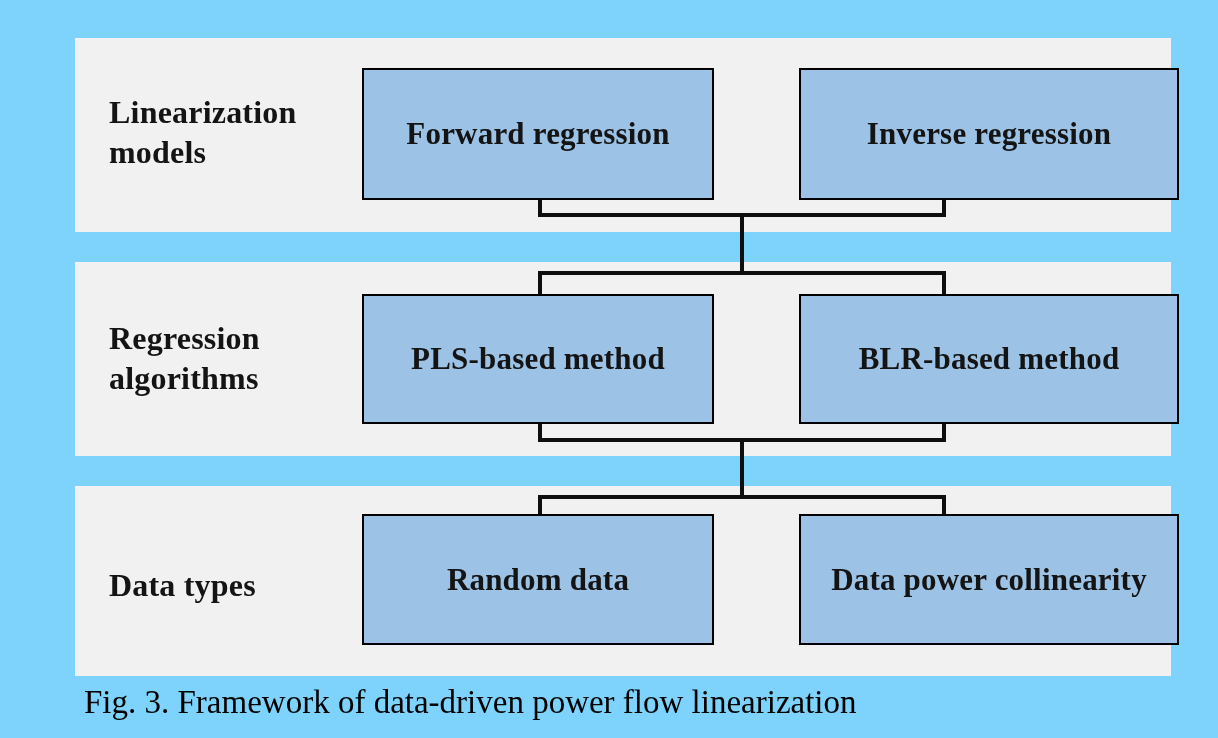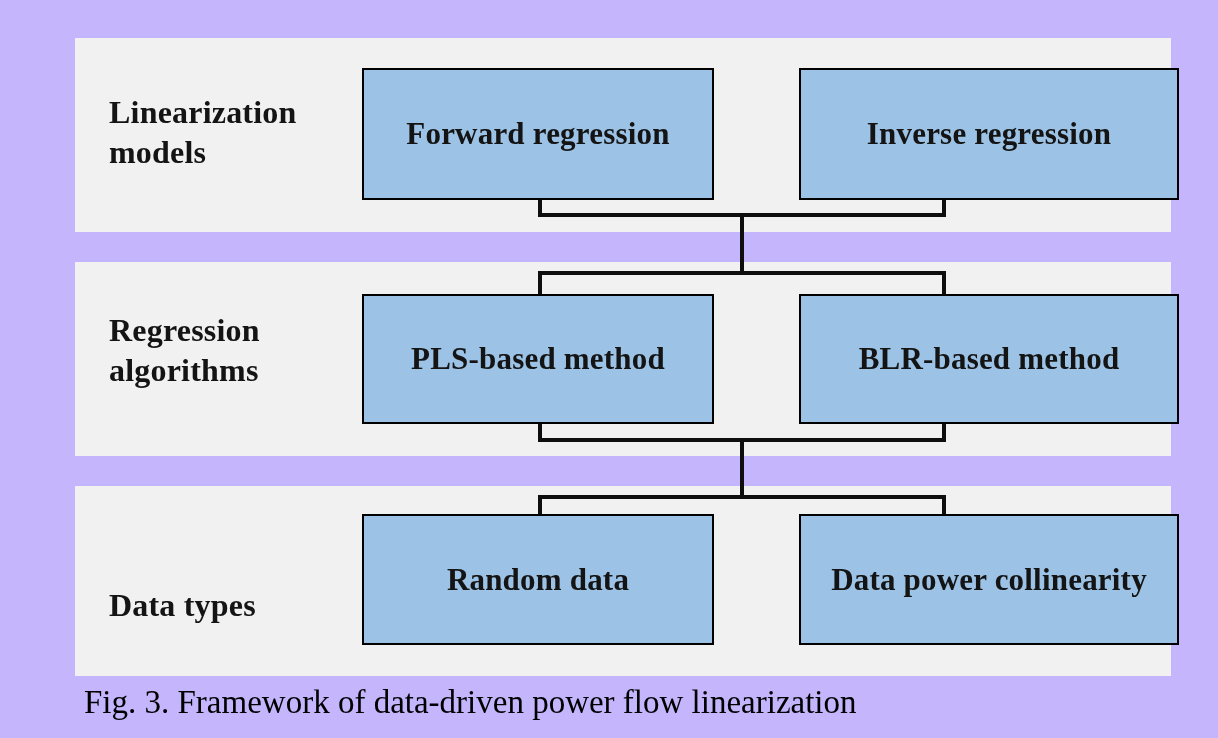--- a/index.html
+++ b/index.html
@@ -5,21 +5,21 @@
   html, body {
     margin: 0;
     padding: 0;
     background: #ffffff;
     font-family: "Liberation Serif", "DejaVu Serif", serif;
   }
   .canvas {
     position: relative;
     width: 1218px;
     height: 738px;
-    background: #c4b5fd;
+    background: #7dd3fc;
     overflow: hidden;
   }
   
   .band {
     position: absolute;
     left: 75px;
     width: 1096px;
     background: #f1f1f1;
   }
   .band.b1 { top: 38px;  height: 194px; }
@@ -31,22 +31,22 @@
     position: absolute;
     left: 109px;
     width: 235px;
     font-weight: bold;
     font-size: 32px;
     line-height: 40px;
     color: #141414;
     letter-spacing: 0.2px;
   }
   .row-label.l1 { top: 92px;  }
-  .row-label.l2 { top: 310px; }
-  .row-label.l3 { top: 585px; }
+  .row-label.l2 { top: 318px; }
+  .row-label.l3 { top: 565px; }
 
   
   .node {
     position: absolute;
     background: #9cc3e6;
     border: 2px solid #000000;
     box-sizing: border-box;
     display: flex;
     align-items: center;
     justify-content: center;

